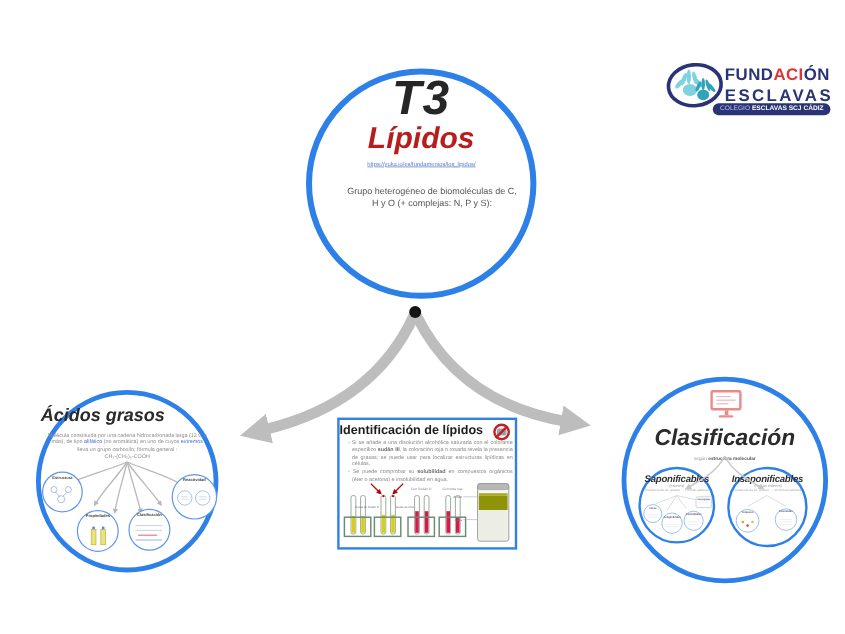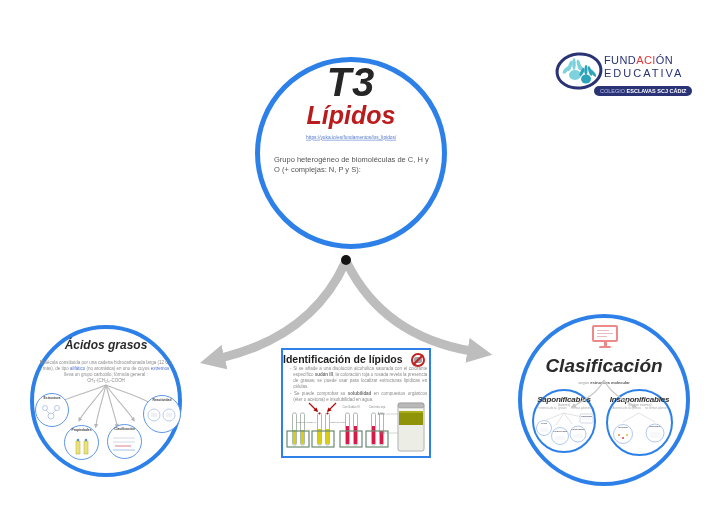--- a/index.html
+++ b/index.html
@@ -10,44 +10,44 @@
   .overlay{position:absolute;left:0;top:0;z-index:1;pointer-events:none}
 
   
   #main-circle{position:absolute;left:255px;top:57px;width:192px;height:192px;
     border:5px solid #2e80e9;border-radius:50%;background:#fff;z-index:2;text-align:center}
   .t3{font-size:40px;font-weight:bold;font-style:italic;color:#262626;
     letter-spacing:1px;line-height:1}
   .lip{font-size:25px;font-weight:bold;font-style:italic;color:#b91c1c;line-height:1.05}
   .mlink{display:inline-block;font-size:8px;color:#5577cc;text-decoration:underline;
     transform:scale(.6);transform-origin:center top;white-space:nowrap;cursor:pointer}
-  .mdesc{position:absolute;left:14px;right:10px;top:93px;text-align:left;font-size:7.5px;
+  .mdesc{position:absolute;left:28px;right:10px;top:93px;text-align:center;font-size:7.5px;
     color:#555;line-height:1.3}
   .mdesc ul{list-style:none;margin:1px 0 0 5px}
   .mdesc li{padding-left:7px;position:relative}
   .mdesc li::before{content:"•";position:absolute;left:0;top:0;font-size:7px;color:#555}
 
   #dot{position:absolute;left:341px;top:255px;width:10px;height:10px;border-radius:50%;
     background:#141414;z-index:3}
 
   
   #logo{position:absolute;left:552px;top:46px;width:146px;height:58px;z-index:2}
   .logo-art{position:absolute;left:2px;top:2px}
-  .logo-name{position:absolute;left:52px;top:8px;font-size:11px;font-weight:normal;
+  .logo-name{position:absolute;left:52px;top:8px;font-size:14px;font-weight:bold;
     color:#2a3375;letter-spacing:.4px;line-height:1.2;white-space:nowrap}
   .logo-accent{color:#e03535}
   .logo-edu{letter-spacing:2px}
   .logo-banner{position:absolute;left:42px;top:40px;background:#2a3375;border-radius:7px;
     padding:2px 6px;white-space:nowrap;font-size:5.5px;color:#b9c2ee}
   .logo-banner b{color:#fff}
 
   
   #acidos{position:absolute;left:30px;top:325px;width:152px;height:152px;
     border:4px solid #2e80e9;border-radius:50%;background:#fff;z-index:2}
-  .atitle{margin-top:9px;text-align:center;font-size:12px;font-weight:bold;
+  .atitle{margin-top:9px;text-align:left;font-size:15px;font-weight:bold;
     font-style:italic;color:#2b2b2b}
   .adesc{position:absolute;left:50%;top:31px;width:238px;font-size:8px;color:#8d8d8d;
     line-height:1.3;transform:translateX(-50%) scale(.56);transform-origin:top center;
     text-align:center}
   .adesc .term{color:#4a6fd4}
   .aformula{display:block;margin-top:1px}
   .anode{position:absolute;border:1.5px solid #5e96e8;border-radius:50%;background:#fff;z-index:2}
   #n-est{left:1px;top:64px;width:34px;height:34px}
   #n-react{left:109px;top:66px;width:38px;height:38px}
   #n-prop{left:30px;top:96px;width:35px;height:35px}
@@ -126,21 +126,21 @@
       <g fill="#2fa3ba">
         <ellipse cx="32" cy="31" rx="5" ry="4.5"></ellipse>
         <ellipse cx="39" cy="25" rx="1.5" ry="4.5" transform="rotate(-40 39 25)"></ellipse>
         <ellipse cx="36" cy="23" rx="1.5" ry="5" transform="rotate(-18 36 23)"></ellipse>
         <ellipse cx="32" cy="22" rx="1.5" ry="5"></ellipse>
         <ellipse cx="28" cy="24" rx="1.5" ry="4.5" transform="rotate(25 28 24)"></ellipse>
       </g>
     </svg>
     <div class="logo-name">
       <div><span>FUND</span><span class="logo-accent">ACI</span><span>ÓN</span></div>
-      <div class="logo-edu">EDUCATIVA</div>
+      <div class="logo-edu">ESCLAVAS</div>
     </div>
     <div class="logo-banner">
       <span>COLEGIO</span>
       <b>ESCLAVAS SCJ CÁDIZ</b>
     </div>
   </div>
 
   <div id="main-circle">
     <div class="t3">T3</div>
     <div class="lip">Lípidos</div>

